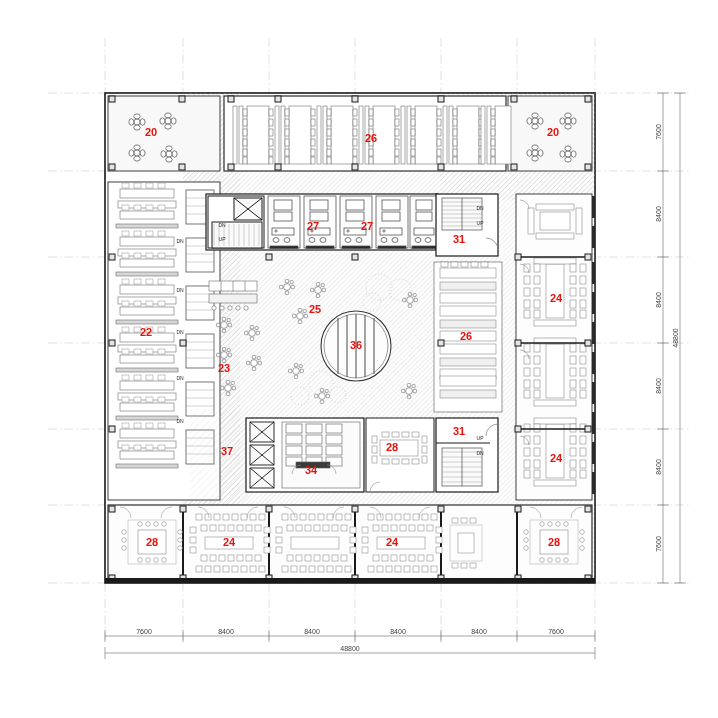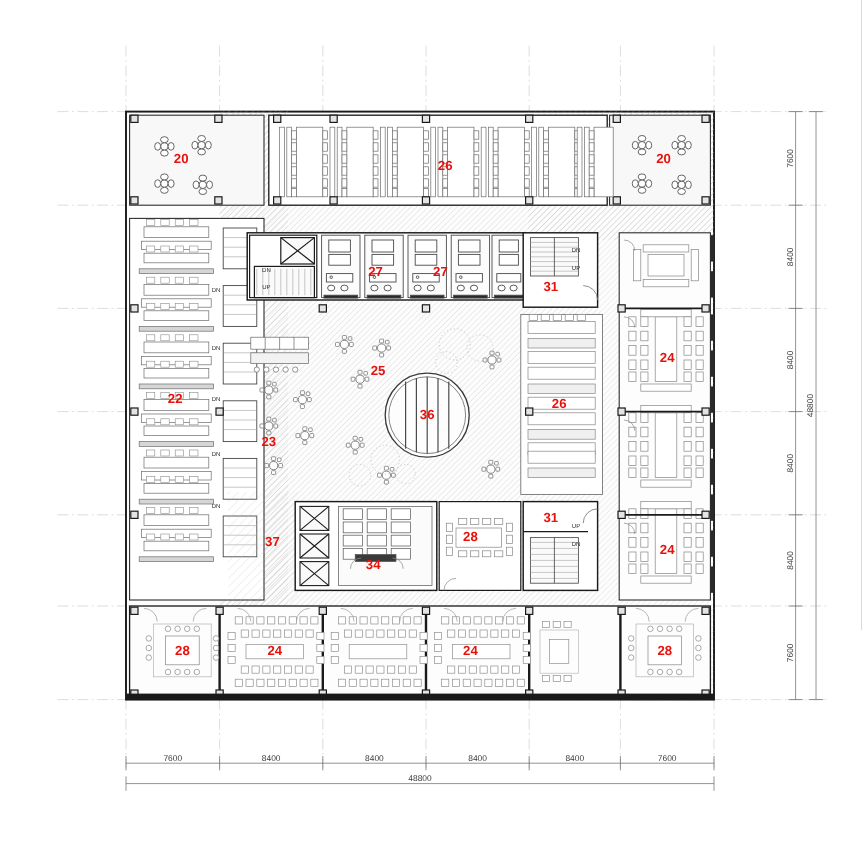--- a/index.html
+++ b/index.html
@@ -1,18 +1,18 @@
 <!DOCTYPE html>
 <html><head>
 <meta charset="utf-8">
 <style>
   html,body{margin:0;padding:0;background:#ffffff;}
   body{width:718px;height:718px;overflow:hidden;
        font-family:"Liberation Sans",sans-serif;}
-  #plan{position:relative;width:718px;height:525px;background:#3b82f6;}
+  #plan{position:relative;width:718px;height:525px;background:#5eead4;}
   svg{display:block;}
   .roomlabel{font-family:"Liberation Sans",sans-serif;font-weight:bold;
              text-anchor:middle;dominant-baseline:middle;}
   .dimtext{font-family:"Liberation Sans",sans-serif;font-size:7px;
            fill:#3a3a3a;text-anchor:middle;dominant-baseline:middle;}
   .dimtextv{font-family:"Liberation Sans",sans-serif;font-size:7px;
             fill:#3a3a3a;text-anchor:middle;dominant-baseline:middle;}
 </style>
 </head>
 <body>

